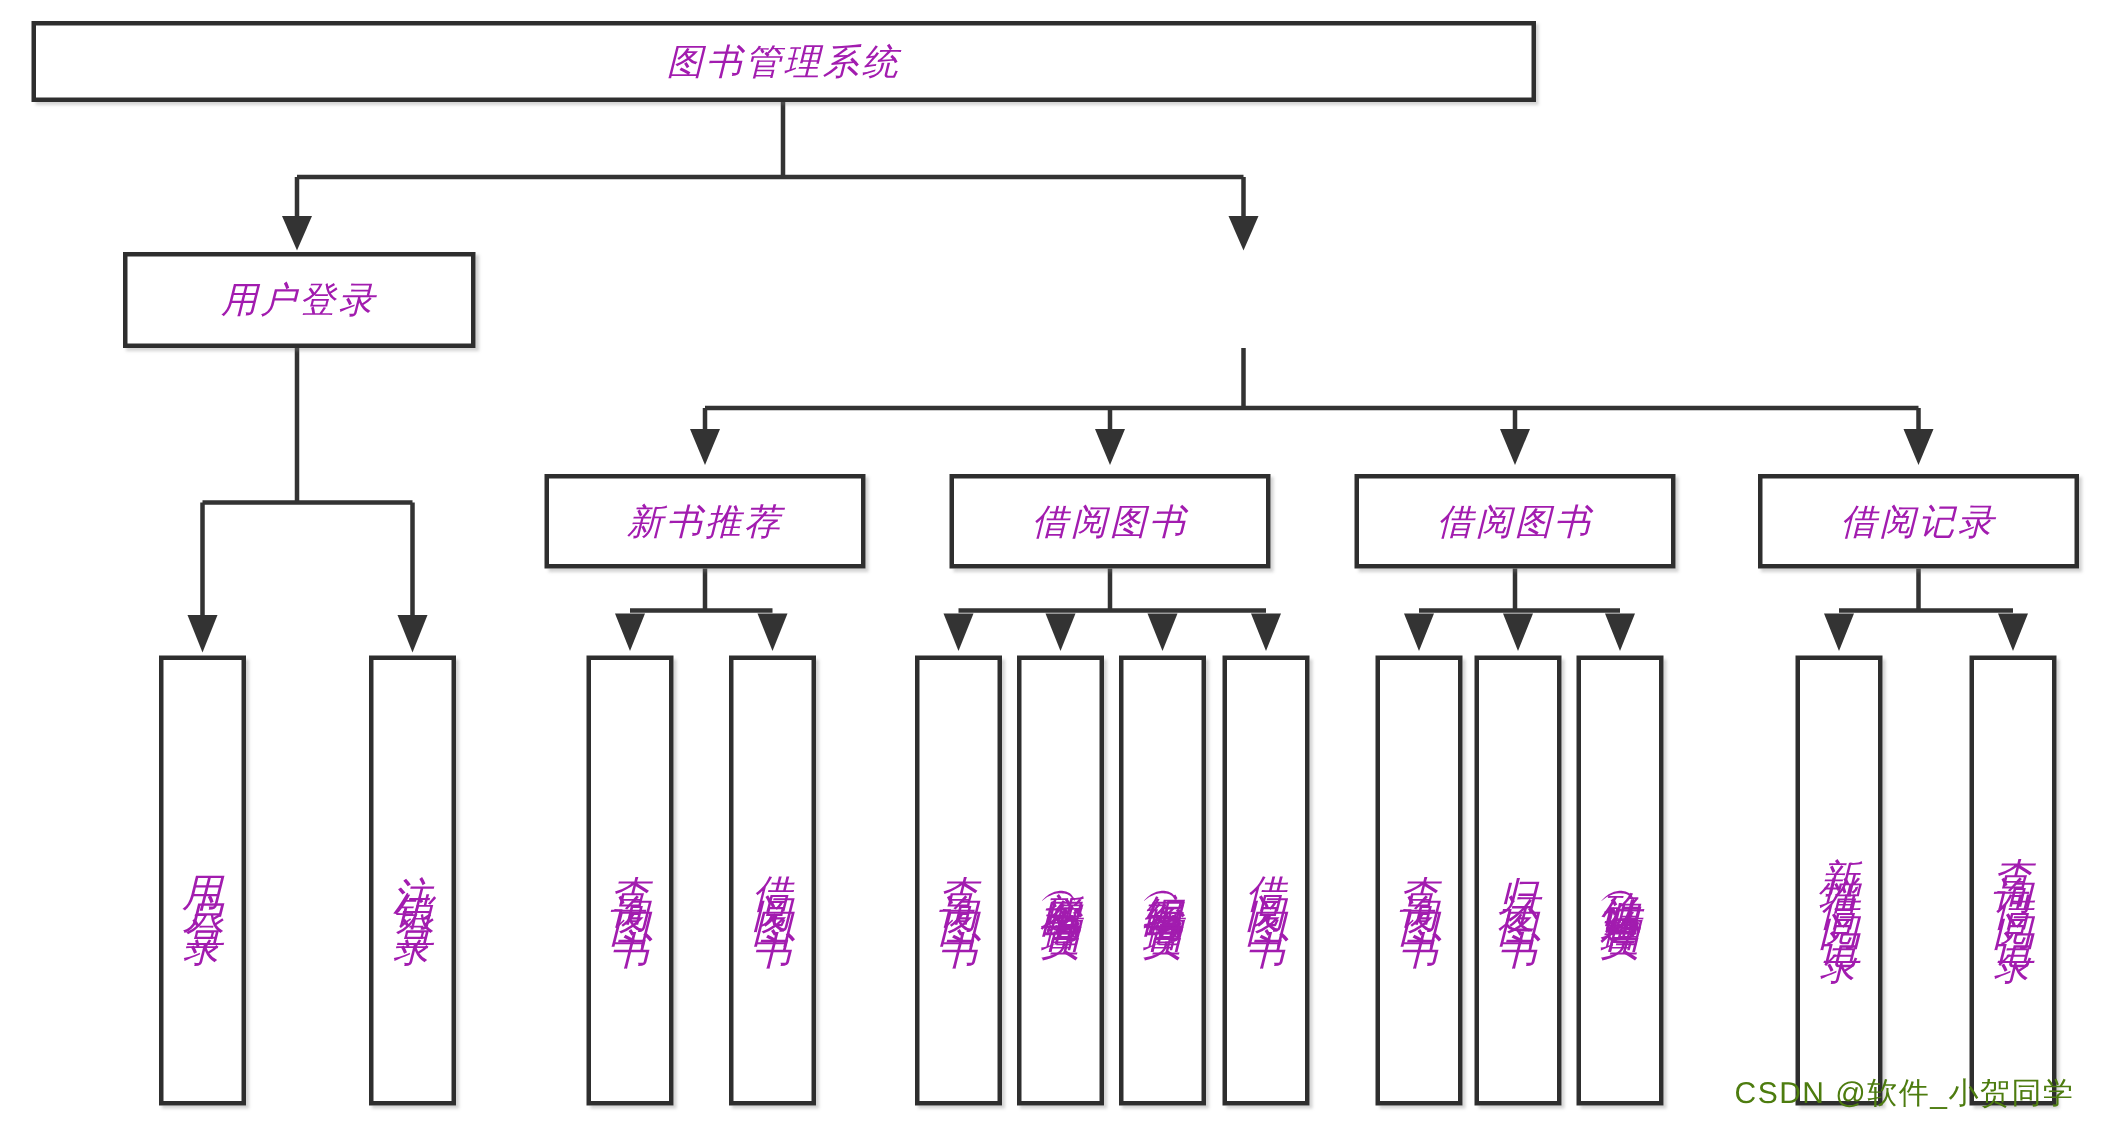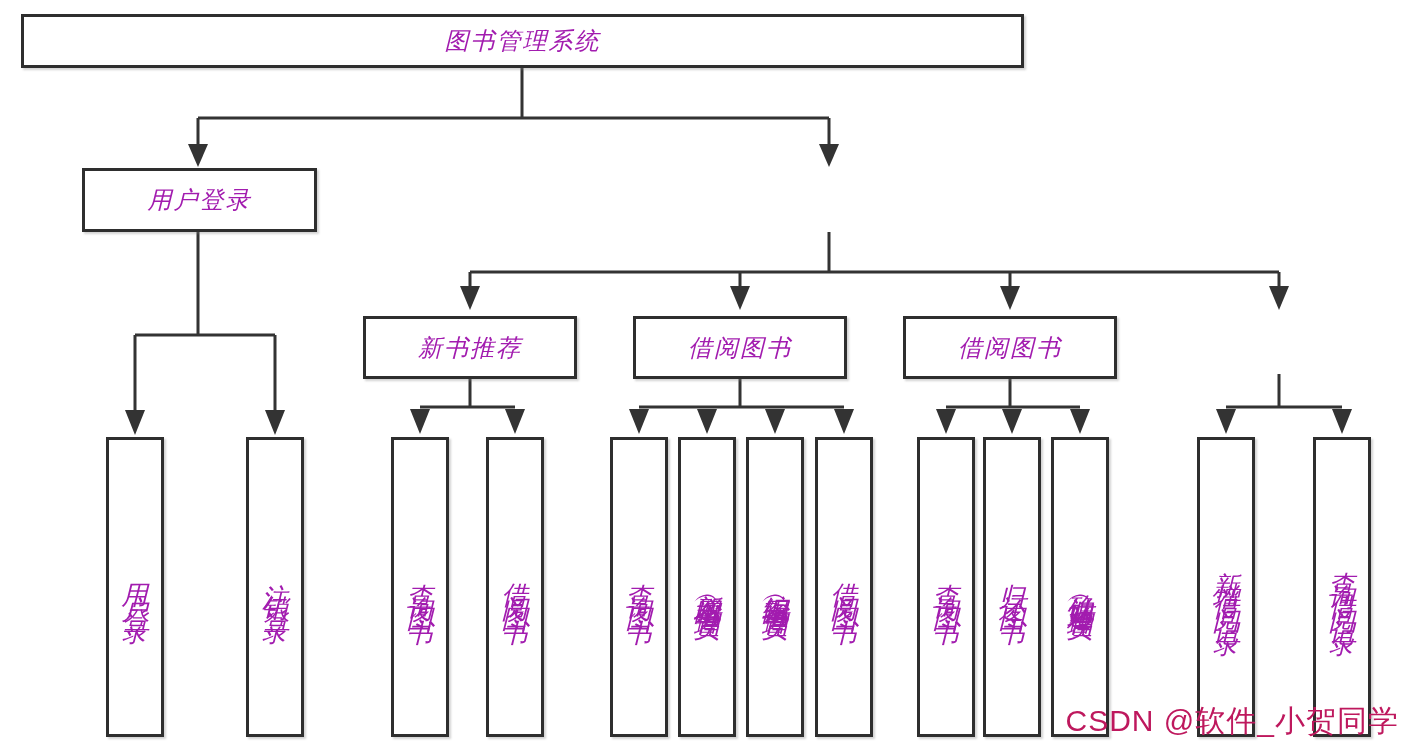--- a/index.html
+++ b/index.html
@@ -80,24 +80,24 @@
     font-size: 26px;
     line-height: 1;
     letter-spacing: 12px;
     white-space: nowrap;
   }
   .vlabel.tight {
     letter-spacing: 3px;
   }
   .watermark {
     position: absolute;
-    right: 6px;
+    right: 22px;
     bottom: 5px;
-    font-size: 30px;
-    color: #be185d;
+    font-size: 20px;
+    color: #4d7c0f;
     letter-spacing: 1px;
     z-index: 5;
     white-space: nowrap;
   }
 </style>
 </head>
 <body>
 
 <div class="canvas">
 
@@ -147,20 +147,23 @@
 
   <div class="box l3 l3a">
     <span class="hlabel">新书推荐</span>
   </div>
   <div class="box l3 l3b">
     <span class="hlabel">借阅图书</span>
   </div>
   <div class="box l3 l3c">
     <span class="hlabel">借阅图书</span>
   </div>
+  <div class="box l3 l3d">
+    <span class="hlabel">借阅记录</span>
+  </div>
 
   <div class="box col c1">
     <span class="vlabel">用户登录</span>
   </div>
   <div class="box col c2">
     <span class="vlabel">注销登录</span>
   </div>
   <div class="box col c3">
     <span class="vlabel">查询图书</span>
   </div>

